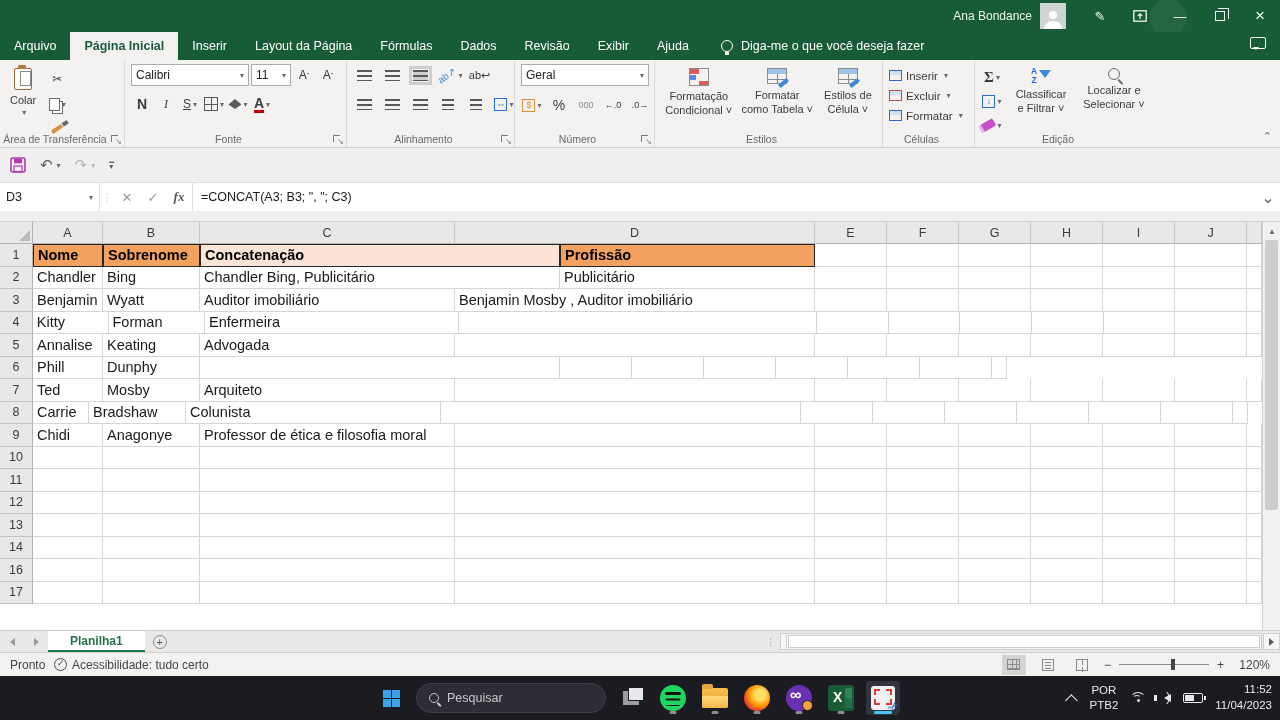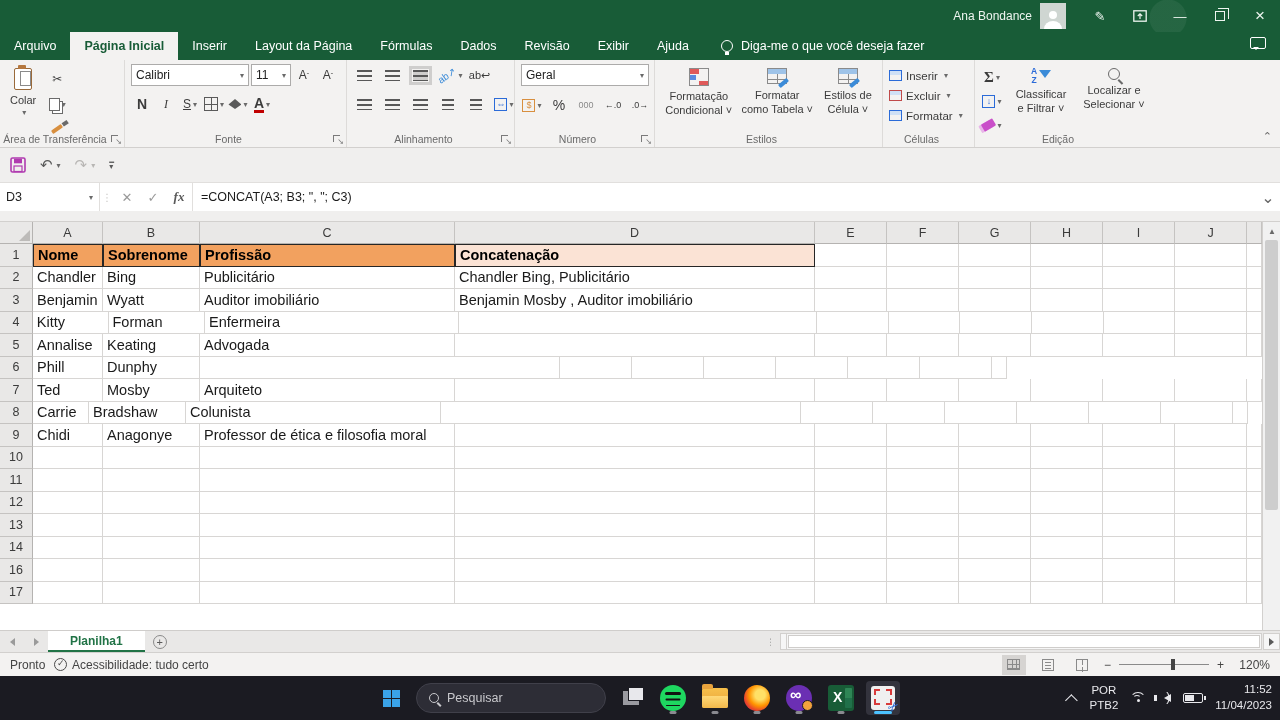--- a/index.html
+++ b/index.html
@@ -485,36 +485,36 @@
       <div class="colhead" style="width:72px">G</div>
       <div class="colhead" style="width:72px">H</div>
       <div class="colhead" style="width:72px">I</div>
       <div class="colhead" style="width:72px">J</div>
       <div class="colhead" style="width:15px"></div>
     </div>
     <div class="grow">
       <div class="rowhead">1</div>
       <div class="cell fo bd bold" style="width:70px">Nome</div>
       <div class="cell fo bd bold" style="width:97px">Sobrenome</div>
+      <div class="cell fp bd bold" style="width:360px">Concatenação</div>
       <div class="cell fo bd bold" style="width:255px">Profissão</div>
-      <div class="cell fp bd bold" style="width:360px">Concatenação</div>
       <div class="cell" style="width:72px"></div>
       <div class="cell" style="width:72px"></div>
       <div class="cell" style="width:72px"></div>
       <div class="cell" style="width:72px"></div>
       <div class="cell" style="width:72px"></div>
       <div class="cell" style="width:72px"></div>
       <div class="cell" style="width:15px"></div>
     </div>
     <div class="grow">
       <div class="rowhead">2</div>
       <div class="cell" style="width:70px">Chandler</div>
       <div class="cell" style="width:97px">Bing</div>
+      <div class="cell" style="width:360px">Chandler Bing, Publicitário</div>
       <div class="cell" style="width:255px">Publicitário</div>
-      <div class="cell" style="width:360px">Chandler Bing, Publicitário</div>
       <div class="cell" style="width:72px"></div>
       <div class="cell" style="width:72px"></div>
       <div class="cell" style="width:72px"></div>
       <div class="cell" style="width:72px"></div>
       <div class="cell" style="width:72px"></div>
       <div class="cell" style="width:72px"></div>
       <div class="cell" style="width:15px"></div>
     </div>
     <div class="grow">
       <div class="rowhead">3</div>

